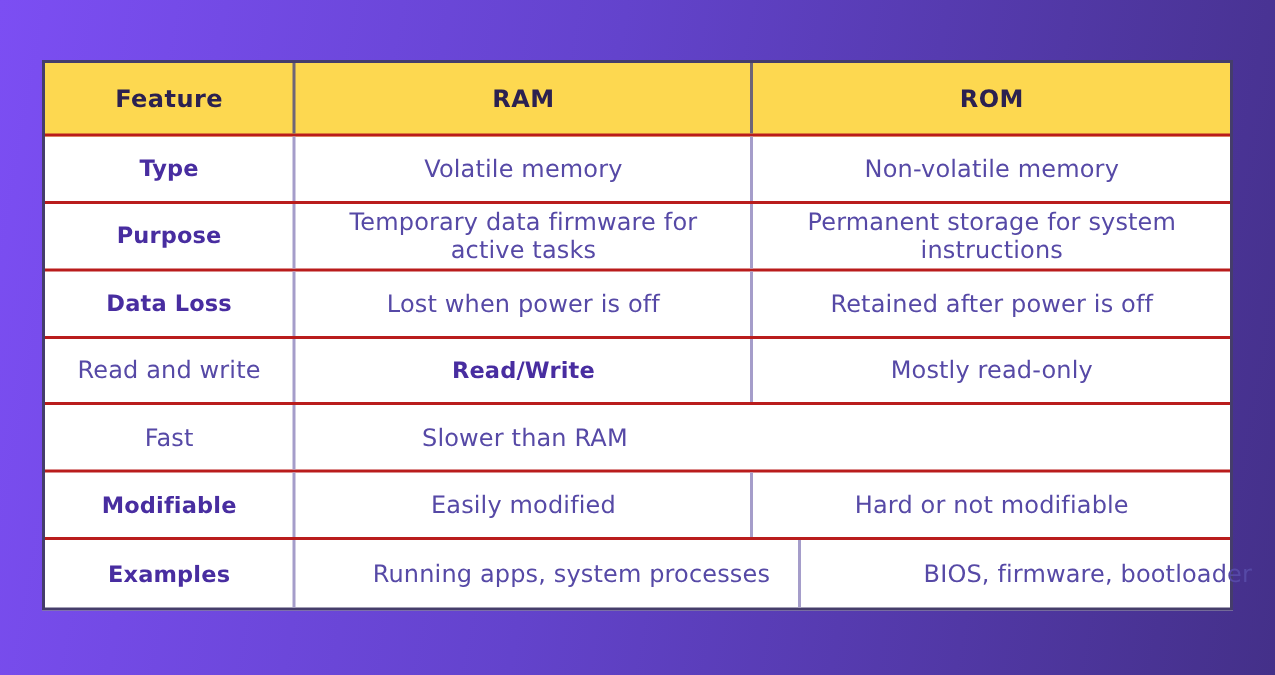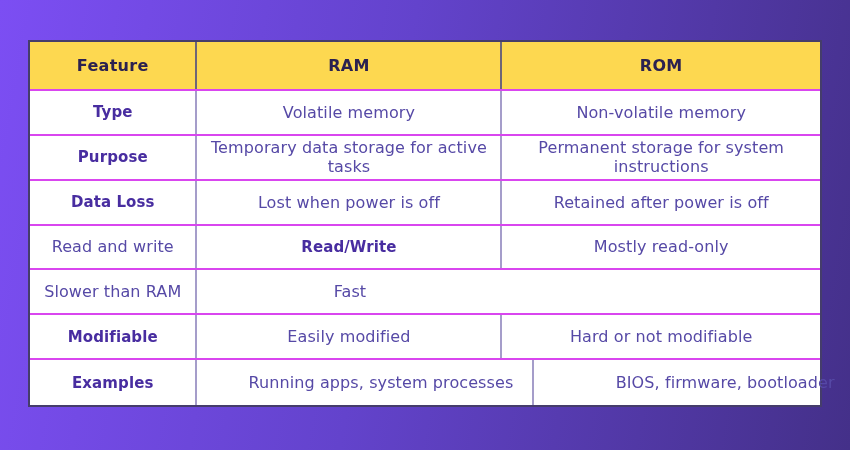--- a/index.html
+++ b/index.html
@@ -19,21 +19,21 @@
     height: 367px;
     box-sizing: border-box;
     border: 2px solid #453d6b;
     background: #ffffff;
     display: grid;
     grid-template-rows: 49px repeat(7, 1fr);
   }
   .row {
     display: grid;
     grid-template-columns: 21.2% 38.6% 40.2%;
-    border-bottom: 2px solid #d946ef;
+    border-bottom: 2px solid #b91c1c;
   }
   .row:last-child { border-bottom: none; gap: 32px; }
   .cell {
     display: flex;
     align-items: center;
     justify-content: center;
     text-align: center;
     padding: 0 10px;
     color: #5649a6;
     font-size: 16px;
@@ -67,39 +67,39 @@
   </div>
 
   <div class="row">
     <div class="cell feature">Type</div>
     <div class="cell">Volatile memory</div>
     <div class="cell">Non-volatile memory</div>
   </div>
 
   <div class="row">
     <div class="cell feature">Purpose</div>
-    <div class="cell">Temporary data storage for active tasks</div>
+    <div class="cell">Temporary data firmware for active tasks</div>
     <div class="cell">Permanent storage for system instructions</div>
   </div>
 
   <div class="row">
     <div class="cell feature">Data Loss</div>
     <div class="cell">Lost when power is off</div>
     <div class="cell">Retained after power is off</div>
   </div>
 
   <div class="row">
     <div class="cell">Read and write</div>
     <div class="cell feature">Read/Write</div>
     <div class="cell">Mostly read-only</div>
   </div>
 
   <div class="row">
+    <div class="cell">Fast</div>
     <div class="cell">Slower than RAM</div>
-    <div class="cell">Fast</div>
   </div>
 
   <div class="row">
     <div class="cell feature">Modifiable</div>
     <div class="cell">Easily modified</div>
     <div class="cell">Hard or not modifiable</div>
   </div>
 
   <div class="row">
     <div class="cell feature">Examples</div>

